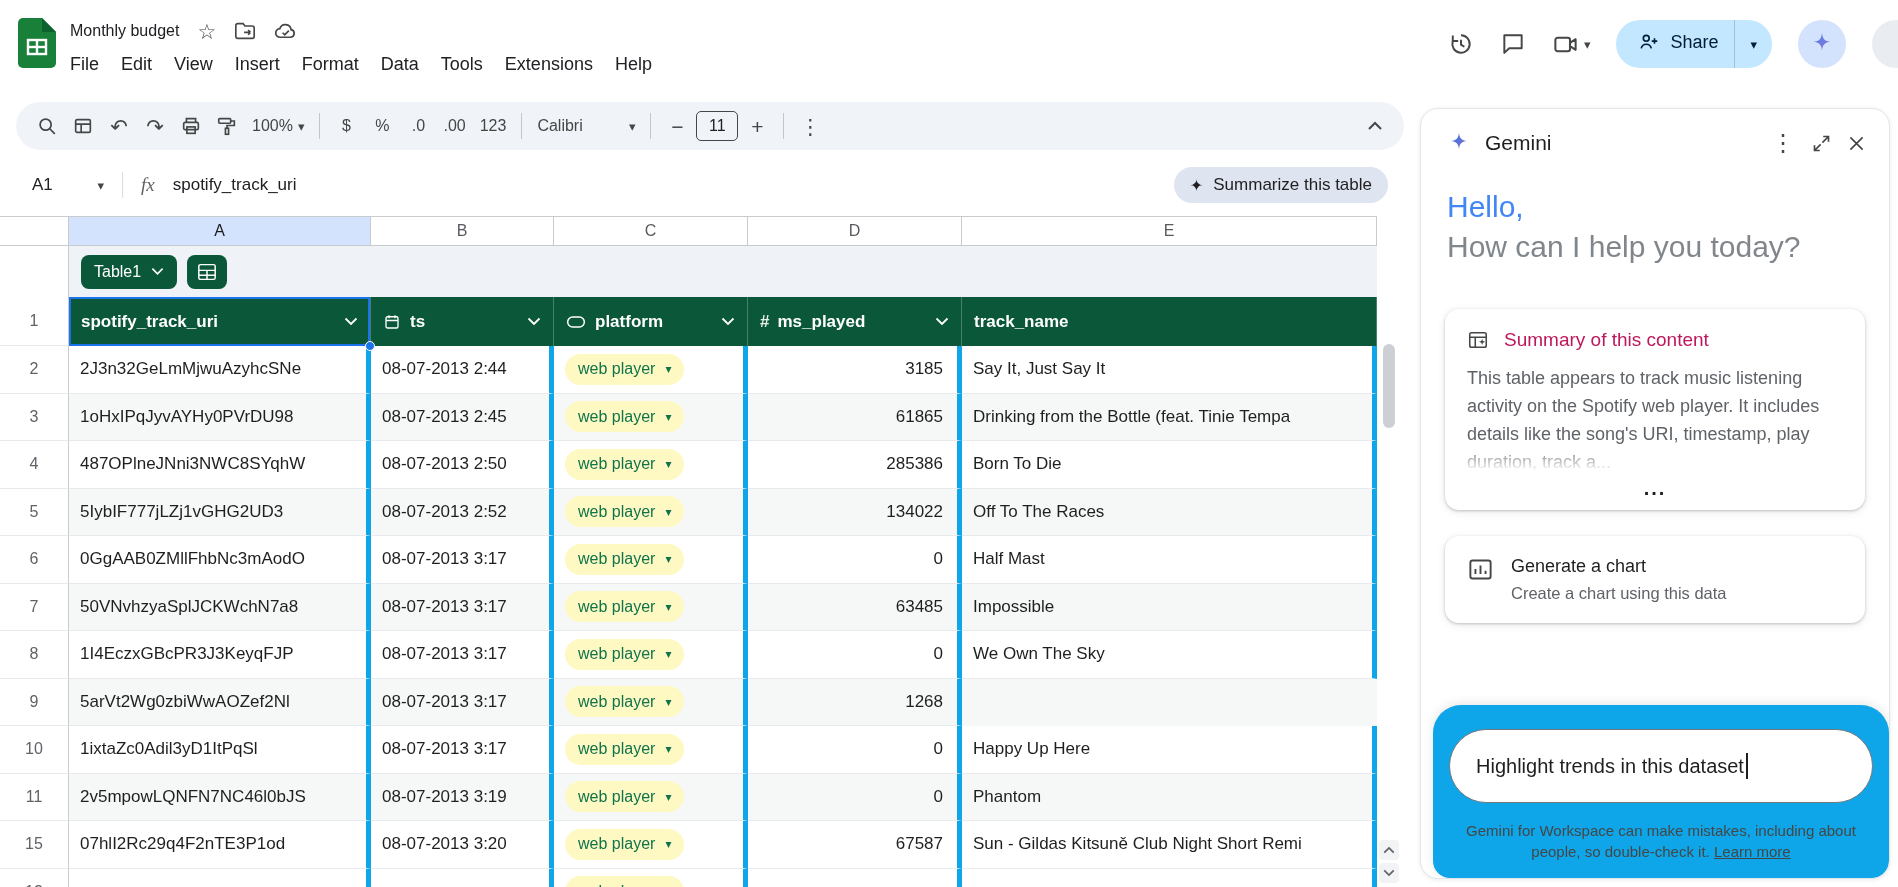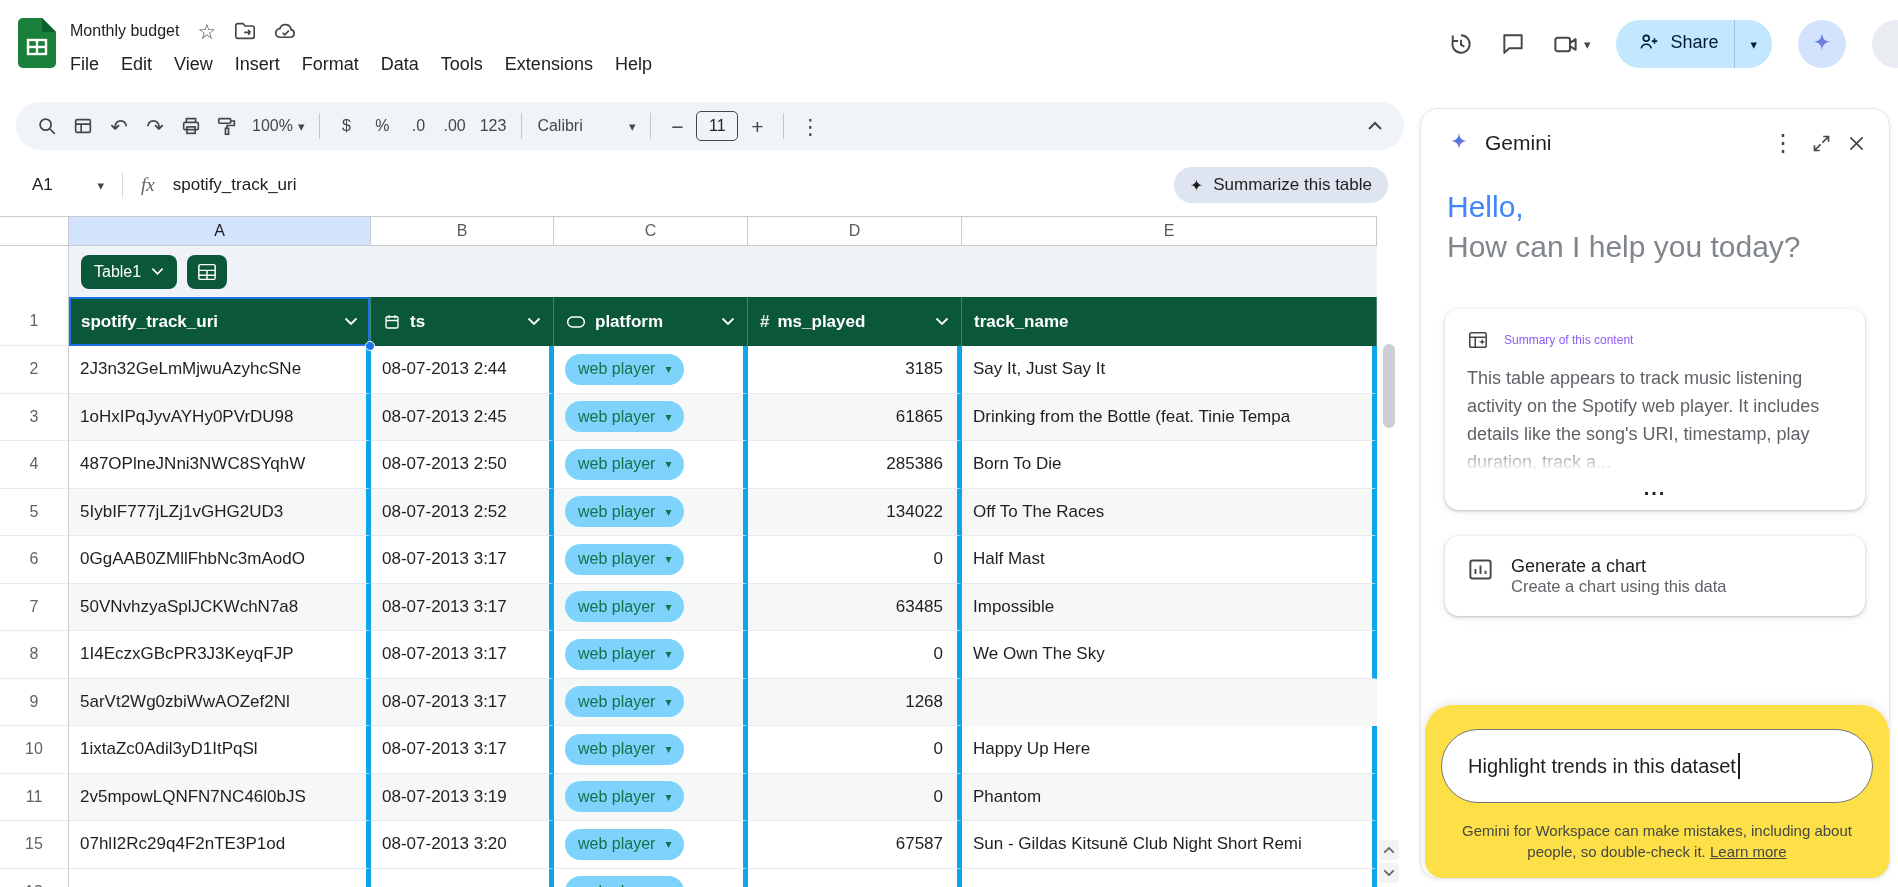--- a/index.html
+++ b/index.html
@@ -83,21 +83,21 @@
   .sel-handle { position:absolute; right:-5px; bottom:-5px; width:10px; height:10px; border-radius:50%;
     background:#1a73e8; border:1.5px solid #fff; z-index:5; }
 
   .g-row { display:flex; height:47.5px; width:1377px; background:#fff; }
   .g-row.banded { background:#f6f8f8; }
   .g-row.banded .gutter { background:#fff; }
   .gc { border-right:5px solid #0ea5e9; border-bottom:1px solid #e8eaed; display:flex; align-items:center;
     font-size:17px; color:#1f1f1f; padding:0 11px; overflow:hidden; white-space:nowrap; cursor:cell; flex:none; }
   .gc.num { justify-content:flex-end; padding-right:14px; }
   .wA{width:302px} .wB{width:183px} .wC{width:194px} .wD{width:214px} .wE{width:415px}
-  .chip { display:inline-flex; align-items:center; gap:10px; background:#7dd3fc; border-radius:16px; height:31px;
+  .chip { display:inline-flex; align-items:center; gap:10px; background:#fef9c3; border-radius:16px; height:31px;
     padding:0 13px; font-size:16px; color:#11734b; font-weight:500; cursor:pointer; }
   .chip-arrow { font-size:12px; color:#11734b; line-height:1; }
 
   .vthumb { position:absolute; left:1383px; top:128px; width:12px; height:84px; background:#ccd0d5; border-radius:6px; cursor:pointer; }
   .vbtns { position:absolute; left:1379px; bottom:4px; display:flex; flex-direction:column; gap:3px; }
   .vbtn { width:20px; height:20px; border-radius:4px; background:#f1f3f4; color:#5f6368; display:flex;
     align-items:center; justify-content:center; cursor:pointer; }
 
   
   .gemini-panel { flex:1; margin:12px 8px 8px 0; position:relative; background:#fff;
@@ -107,32 +107,32 @@
   .gp-title { font-size:21px; color:#1f1f1f; flex:1; }
   .gp-hicon { color:#444746; display:flex; align-items:center; cursor:pointer; }
   .gp-hicon.kebab { font-size:24px; padding:0 2px; }
   .gp-greeting { padding:0 26px; margin-top:22px; }
   .hello { font-size:30px; line-height:40px; color:#4285f4; }
   .question { font-size:30px; line-height:40px; color:#80868b; }
   .gp-cards { padding:0 24px; margin-top:42px; display:flex; flex-direction:column; gap:26px; }
   .card { background:#fff; border-radius:14px; padding:20px 22px 12px;
     box-shadow:0 1px 3px rgba(60,64,67,.28), 0 2px 8px rgba(60,64,67,.10); }
   .card-title-row { display:flex; align-items:center; gap:15px; }
-  .card-title { font-size:12px; color:#8b5cf6; }
+  .card-title { font-size:19px; color:#be185d; }
   .card-body { margin-top:13px; font-size:18px; line-height:28px; color:#5f6368;
     max-height:112px; overflow:hidden; position:relative; }
   .card-body::after { content:""; position:absolute; left:0; right:0; bottom:0; height:30px;
     background:linear-gradient(rgba(255,255,255,0), #fff 85%); }
   .more-dots { text-align:center; font-size:20px; font-weight:700; letter-spacing:2px; color:#1f1f1f;
     margin-top:2px; cursor:pointer; line-height:20px; }
   .chart-card { display:flex; gap:17px; padding:20px 22px; cursor:pointer; }
-  .chart-card .cc-text { display:flex; flex-direction:column; gap:0; }
+  .chart-card .cc-text { display:flex; flex-direction:column; gap:7px; }
   .cc-title { font-size:18px; color:#1f1f1f; }
   .cc-sub { font-size:16.5px; color:#5f6368; }
-  .gp-bottom { position:absolute; left:4px; right:0; bottom:0; background:#fde047;
+  .gp-bottom { position:absolute; left:12px; right:0; bottom:0; background:#0ea5e9;
     border-radius:28px 28px 17px 17px; box-shadow:0 -2px 10px rgba(60,64,67,.13); padding:24px 16px 12px; }
   .gp-input { height:74px; border:1.5px solid #73777d; border-radius:37px; display:flex; align-items:center;
     padding:0 26px; font-size:20px; color:#1f1f1f; background:#fff; cursor:text; }
   .text-caret { width:2px; height:26px; background:#1f1f1f; margin-left:2px; animation:blink 1.1s steps(1) infinite; }
   @keyframes blink { 50% { opacity:0; } }
   .gp-footer { margin:17px auto 4px; max-width:420px; text-align:center; font-size:15px; line-height:21px; color:#444746; }
   .gp-footer .learn { text-decoration:underline; cursor:pointer; }
 
   svg { display:block; }
 </style>

